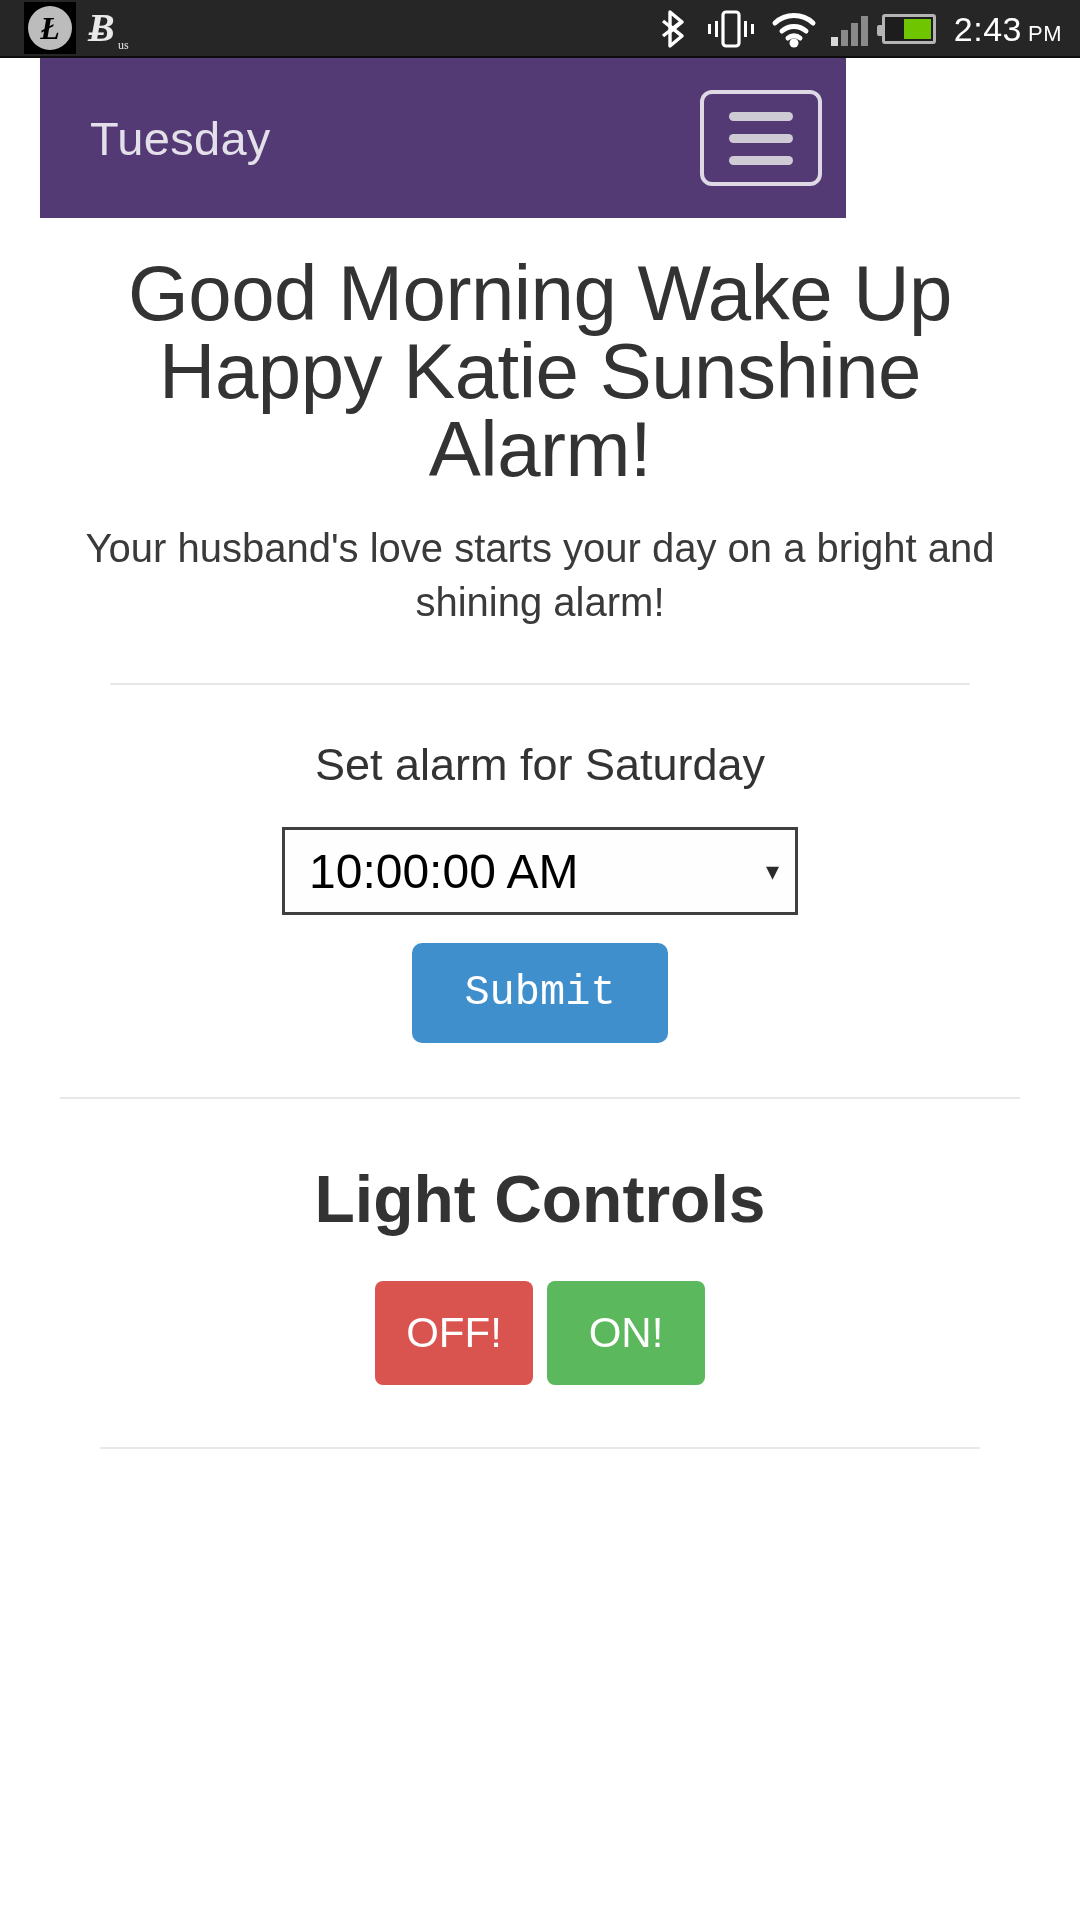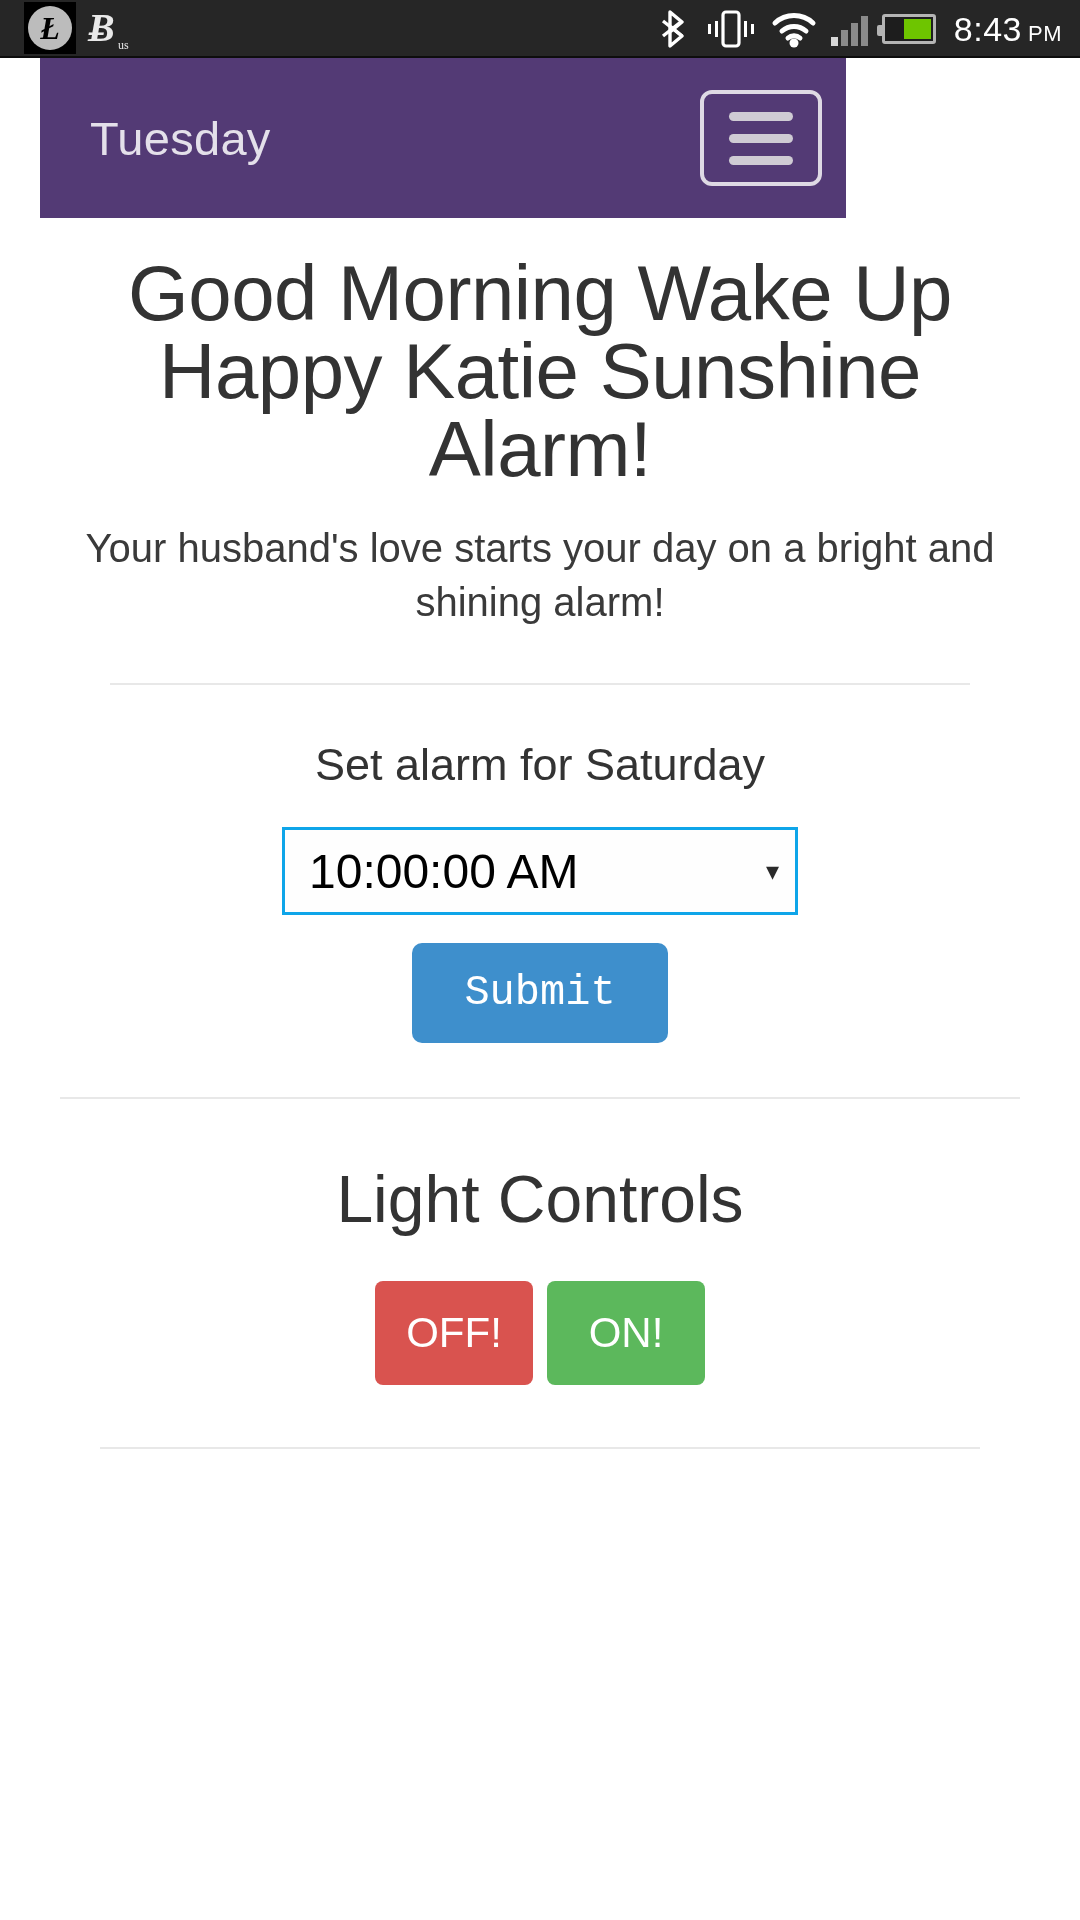--- a/index.html
+++ b/index.html
@@ -207,21 +207,21 @@
     font-size: 45px;
     color: #333333;
     padding-top: 54px;
     font-weight: normal;
   }
 
   .time-select {
     margin: 36px auto 0 auto;
     width: 516px;
     height: 88px;
-    border: 3px solid #0ea5e9;
+    border: 3px solid #404040;
     background: #fefefe;
     display: flex;
     align-items: center;
     padding: 0 16px 0 24px;
     cursor: pointer;
   }
   .time-select .value {
     font-size: 48px;
     color: #000000;
     font-family: "Liberation Sans", sans-serif;
@@ -242,21 +242,21 @@
     color: #ffffff;
     font-size: 42px;
     font-family: Liberation Mono, monospace;
     padding: 26px 52px;
     cursor: pointer;
   }
 
   .section-title {
     font-size: 66px;
     color: #333333;
-    font-weight: normal;
+    font-weight: bold;
     padding-top: 62px;
   }
 
   .light-buttons {
     display: flex;
     justify-content: center;
     gap: 14px;
     padding-top: 44px;
   }
   .light-btn {
@@ -320,21 +320,21 @@
         <i></i>
         <i></i>
         <i></i>
     </div>
 
     <div class="battery">
       <div class="fill"></div>
     </div>
 
     <div class="clock">
-      <span>8:43</span>
+      <span>2:43</span>
       <span class="ampm">PM</span>
     </div>
   </div>
 </div>
 
 <div class="appheader-wrap">
   <div class="appheader">
     <div class="app-title">Tuesday</div>
     <div class="hamburger">
       <span></span>

